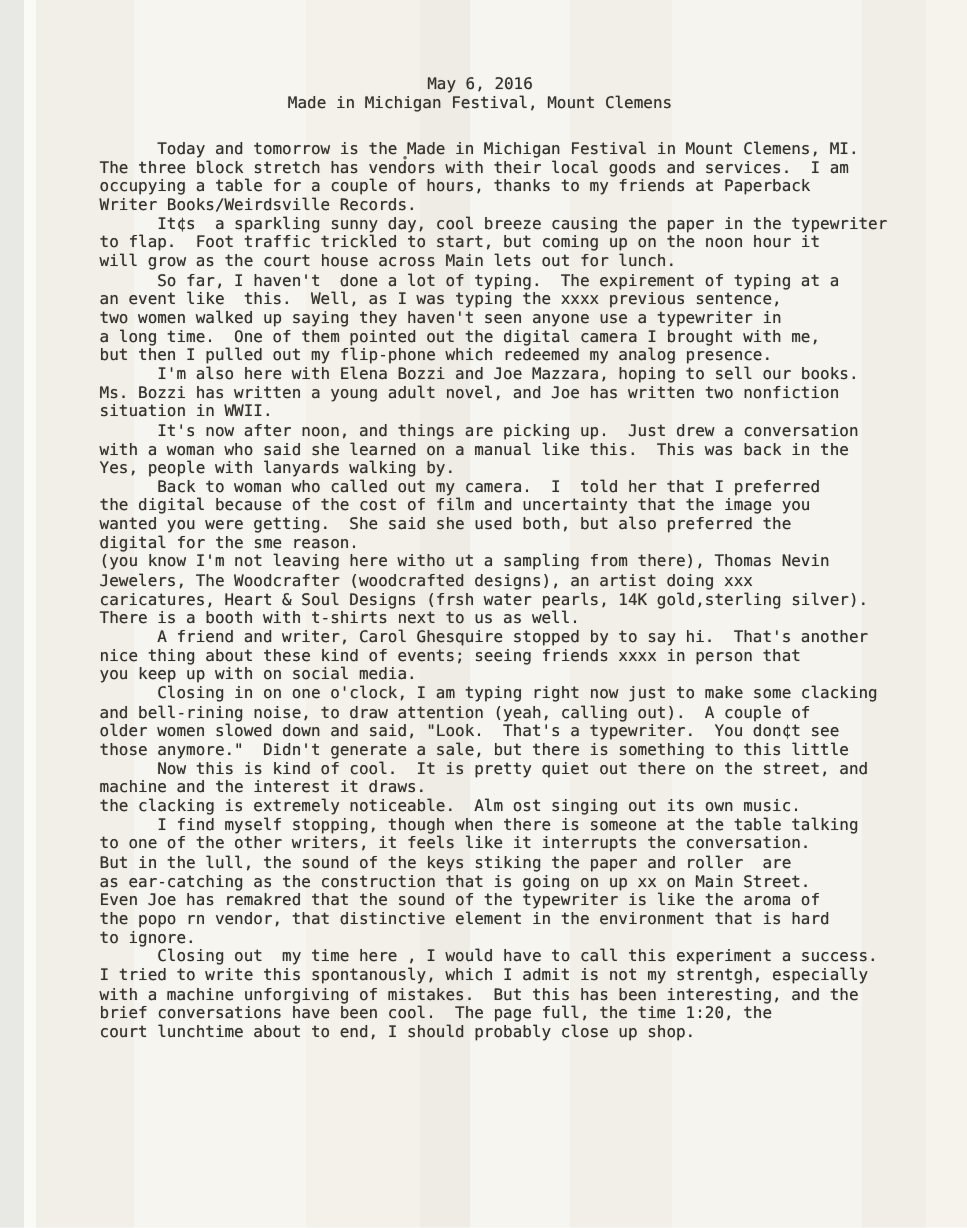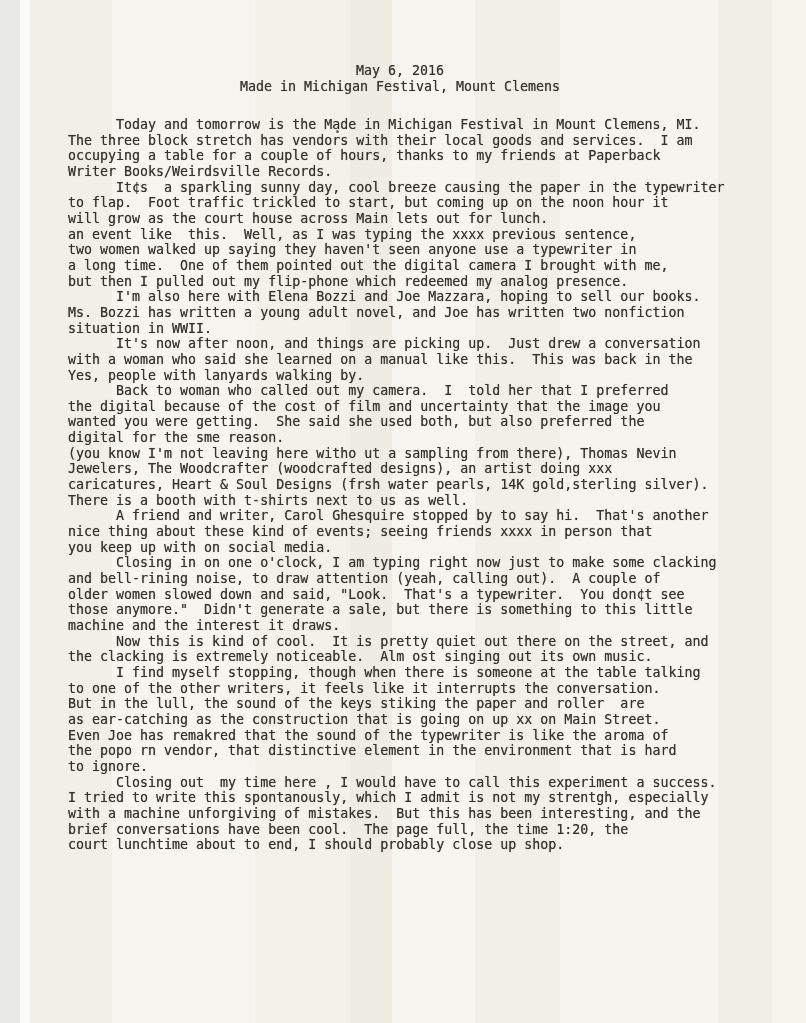--- a/index.html
+++ b/index.html
@@ -66,21 +66,21 @@
   .hline, .tline {
     font-size: 13.3px;
     line-height: 15.65px;
     white-space: pre;
     letter-spacing: 0px;
     text-shadow: 0 0 0.7px rgba(45, 42, 38, 0.65);
   }
   .doc-body {
     position: absolute;
     top: 117px;
-    left: 68px;
+    left: 83px;
     width: 712px;
   }
 </style>
 </head>
 <body>
 
 <div class="page">
 
   <div class="speck"></div>
 
@@ -90,20 +90,21 @@
   </div>
 
   <div class="doc-body">
       <div class="tline">      Today and tomorrow is the Made in Michigan Festival in Mount Clemens, MI.</div>
       <div class="tline">The three block stretch has vendors with their local goods and services.  I am</div>
       <div class="tline">occupying a table for a couple of hours, thanks to my friends at Paperback</div>
       <div class="tline">Writer Books/Weirdsville Records.</div>
       <div class="tline">      It¢s  a sparkling sunny day, cool breeze causing the paper in the typewriter</div>
       <div class="tline">to flap.  Foot traffic trickled to start, but coming up on the noon hour it</div>
       <div class="tline">will grow as the court house across Main lets out for lunch.</div>
+      <div class="tline">      So far, I haven't  done a lot of typing.  The expirement of typing at a</div>
       <div class="tline">an event like  this.  Well, as I was typing the xxxx previous sentence,</div>
       <div class="tline">two women walked up saying they haven't seen anyone use a typewriter in</div>
       <div class="tline">a long time.  One of them pointed out the digital camera I brought with me,</div>
       <div class="tline">but then I pulled out my flip-phone which redeemed my analog presence.</div>
       <div class="tline">      I'm also here with Elena Bozzi and Joe Mazzara, hoping to sell our books.</div>
       <div class="tline">Ms. Bozzi has written a young adult novel, and Joe has written two nonfiction</div>
       <div class="tline">situation in WWII.</div>
       <div class="tline">      It's now after noon, and things are picking up.  Just drew a conversation</div>
       <div class="tline">with a woman who said she learned on a manual like this.  This was back in the</div>
       <div class="tline">Yes, people with lanyards walking by.</div>
@@ -115,22 +116,22 @@
       <div class="tline">Jewelers, The Woodcrafter (woodcrafted designs), an artist doing xxx</div>
       <div class="tline">caricatures, Heart &amp; Soul Designs (frsh water pearls, 14K gold,sterling silver).</div>
       <div class="tline">There is a booth with t-shirts next to us as well.</div>
       <div class="tline">      A friend and writer, Carol Ghesquire stopped by to say hi.  That's another</div>
       <div class="tline">nice thing about these kind of events; seeing friends xxxx in person that</div>
       <div class="tline">you keep up with on social media.</div>
       <div class="tline">      Closing in on one o'clock, I am typing right now just to make some clacking</div>
       <div class="tline">and bell-rining noise, to draw attention (yeah, calling out).  A couple of</div>
       <div class="tline">older women slowed down and said, "Look.  That's a typewriter.  You don¢t see</div>
       <div class="tline">those anymore."  Didn't generate a sale, but there is something to this little</div>
+      <div class="tline">      Now this is kind of cool.  It is pretty quiet out there on the street, and</div>
       <div class="tline">machine and the interest it draws.</div>
-      <div class="tline">      Now this is kind of cool.  It is pretty quiet out there on the street, and</div>
       <div class="tline">the clacking is extremely noticeable.  Alm ost singing out its own music.</div>
       <div class="tline">      I find myself stopping, though when there is someone at the table talking</div>
       <div class="tline">to one of the other writers, it feels like it interrupts the conversation.</div>
       <div class="tline">But in the lull, the sound of the keys stiking the paper and roller  are</div>
       <div class="tline">as ear-catching as the construction that is going on up xx on Main Street.</div>
       <div class="tline">Even Joe has remakred that the sound of the typewriter is like the aroma of</div>
       <div class="tline">the popo rn vendor, that distinctive element in the environment that is hard</div>
       <div class="tline">to ignore.</div>
       <div class="tline">      Closing out  my time here , I would have to call this experiment a success.</div>
       <div class="tline">I tried to write this spontanously, which I admit is not my strentgh, especially</div>

